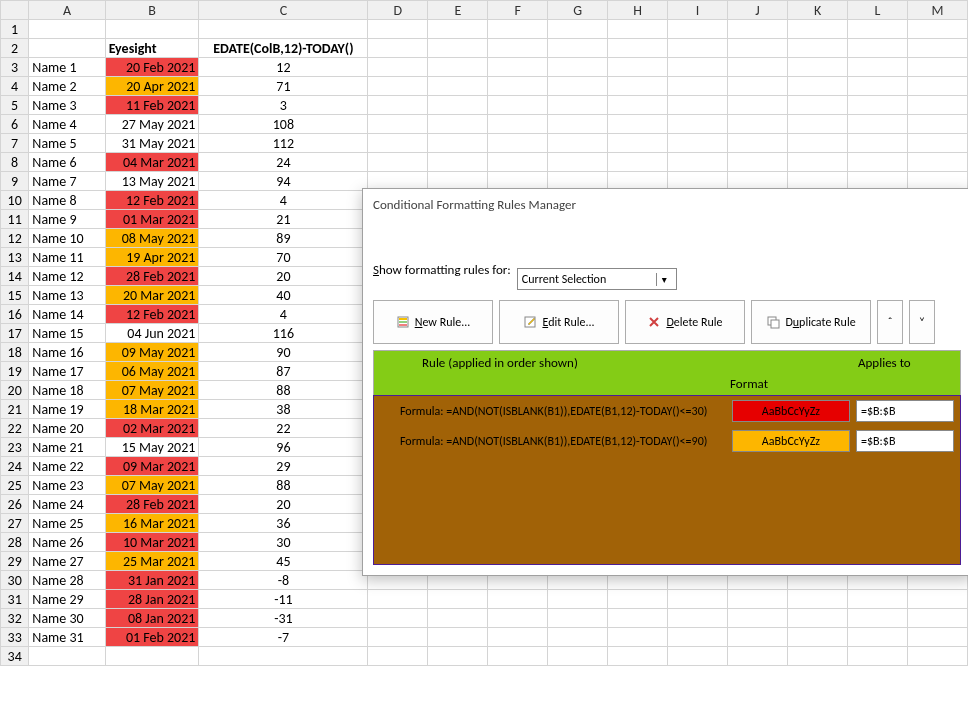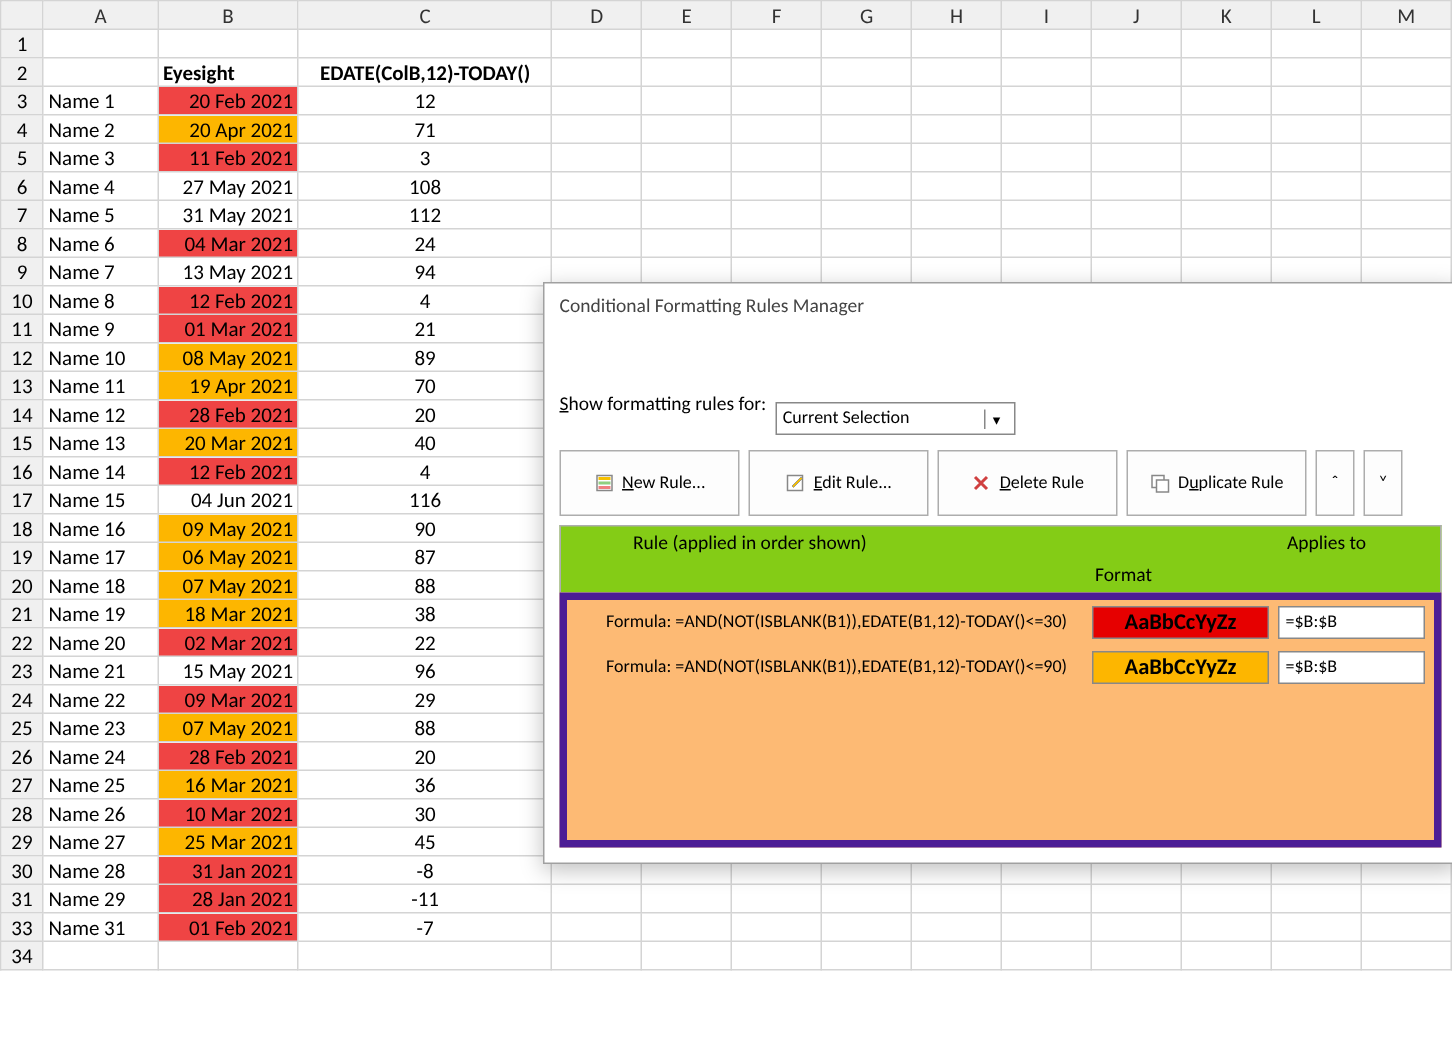--- a/index.html
+++ b/index.html
@@ -34,24 +34,24 @@
   .dlg-btn .i { width: 14px; height: 14px; display: inline-flex; align-items: center; justify-content: center; }
   .dlg-btn.wide { flex: 0 0 120px; justify-content: center; }
   .dlg-btn.sq { width: 26px; padding: 0; justify-content: center; }
   
   .rule-head { display: flex; font-size: 13px; border: 1px solid #adadad; border-bottom: none; background: #84cc16; padding-left: 42px; }
   .rule-head div { padding: 4px 6px; }
   .rh-rule { flex: 1 1 auto; }
   .rh-format { width: 128px; margin-top: 21px; }
   .rh-applies { width: 108px; }
   
-  .rules-box { border: 5px solid #4c1d95; background: #fdba74; height: 170px; overflow: hidden; }
+  .rules-box { border: 1px solid #4c1d95; background: #a16207; height: 170px; overflow: hidden; }
   .rule-row { display: flex; align-items: center; padding: 4px 6px; font-size: 12px; gap: 6px; }
   .rr-formula { flex: 1 1 auto; white-space: nowrap; overflow: hidden; text-overflow: ellipsis; padding-left: 20px; }
-  .rr-format { width: 118px; height: 22px; border: 1px solid #888; display: flex; align-items: center; justify-content: center; color: #000; font-size: 15px; font-weight: bold; }
+  .rr-format { width: 118px; height: 22px; border: 1px solid #888; display: flex; align-items: center; justify-content: center; color: #000; font-size: 12px; }
   .rr-applies { width: 98px; height: 22px; border: 1px solid #888; padding: 0 4px; display: flex; align-items: center; background: #fff; font-size: 12px; }
   .fmt-red { background: #e60000; }
   .fmt-amber { background: #fdb600; }
   
   svg { display: block; }
 </style>
 </head>
 <body>
 
 <table class="sheet">
@@ -552,20 +552,36 @@
         <td class="col-J"></td>
         <td class="col-K"></td>
         <td class="col-L"></td>
         <td class="col-M"></td>
       </tr>
       <tr>
         <td class="rowhead">31</td>
         <td class="col-A">Name 29</td>
         <td class="col-B c-red">28 Jan 2021</td>
         <td class="col-C c-center">-11</td>
+        <td class="col-D"></td>
+        <td class="col-E"></td>
+        <td class="col-F"></td>
+        <td class="col-G"></td>
+        <td class="col-H"></td>
+        <td class="col-I"></td>
+        <td class="col-J"></td>
+        <td class="col-K"></td>
+        <td class="col-L"></td>
+        <td class="col-M"></td>
+      </tr>
+      <tr>
+        <td class="rowhead">32</td>
+        <td class="col-A">Name 30</td>
+        <td class="col-B c-red">08 Jan 2021</td>
+        <td class="col-C c-center">-31</td>
         <td class="col-D"></td>
         <td class="col-E"></td>
         <td class="col-F"></td>
         <td class="col-G"></td>
         <td class="col-H"></td>
         <td class="col-I"></td>
         <td class="col-J"></td>
         <td class="col-K"></td>
         <td class="col-L"></td>
         <td class="col-M"></td>

